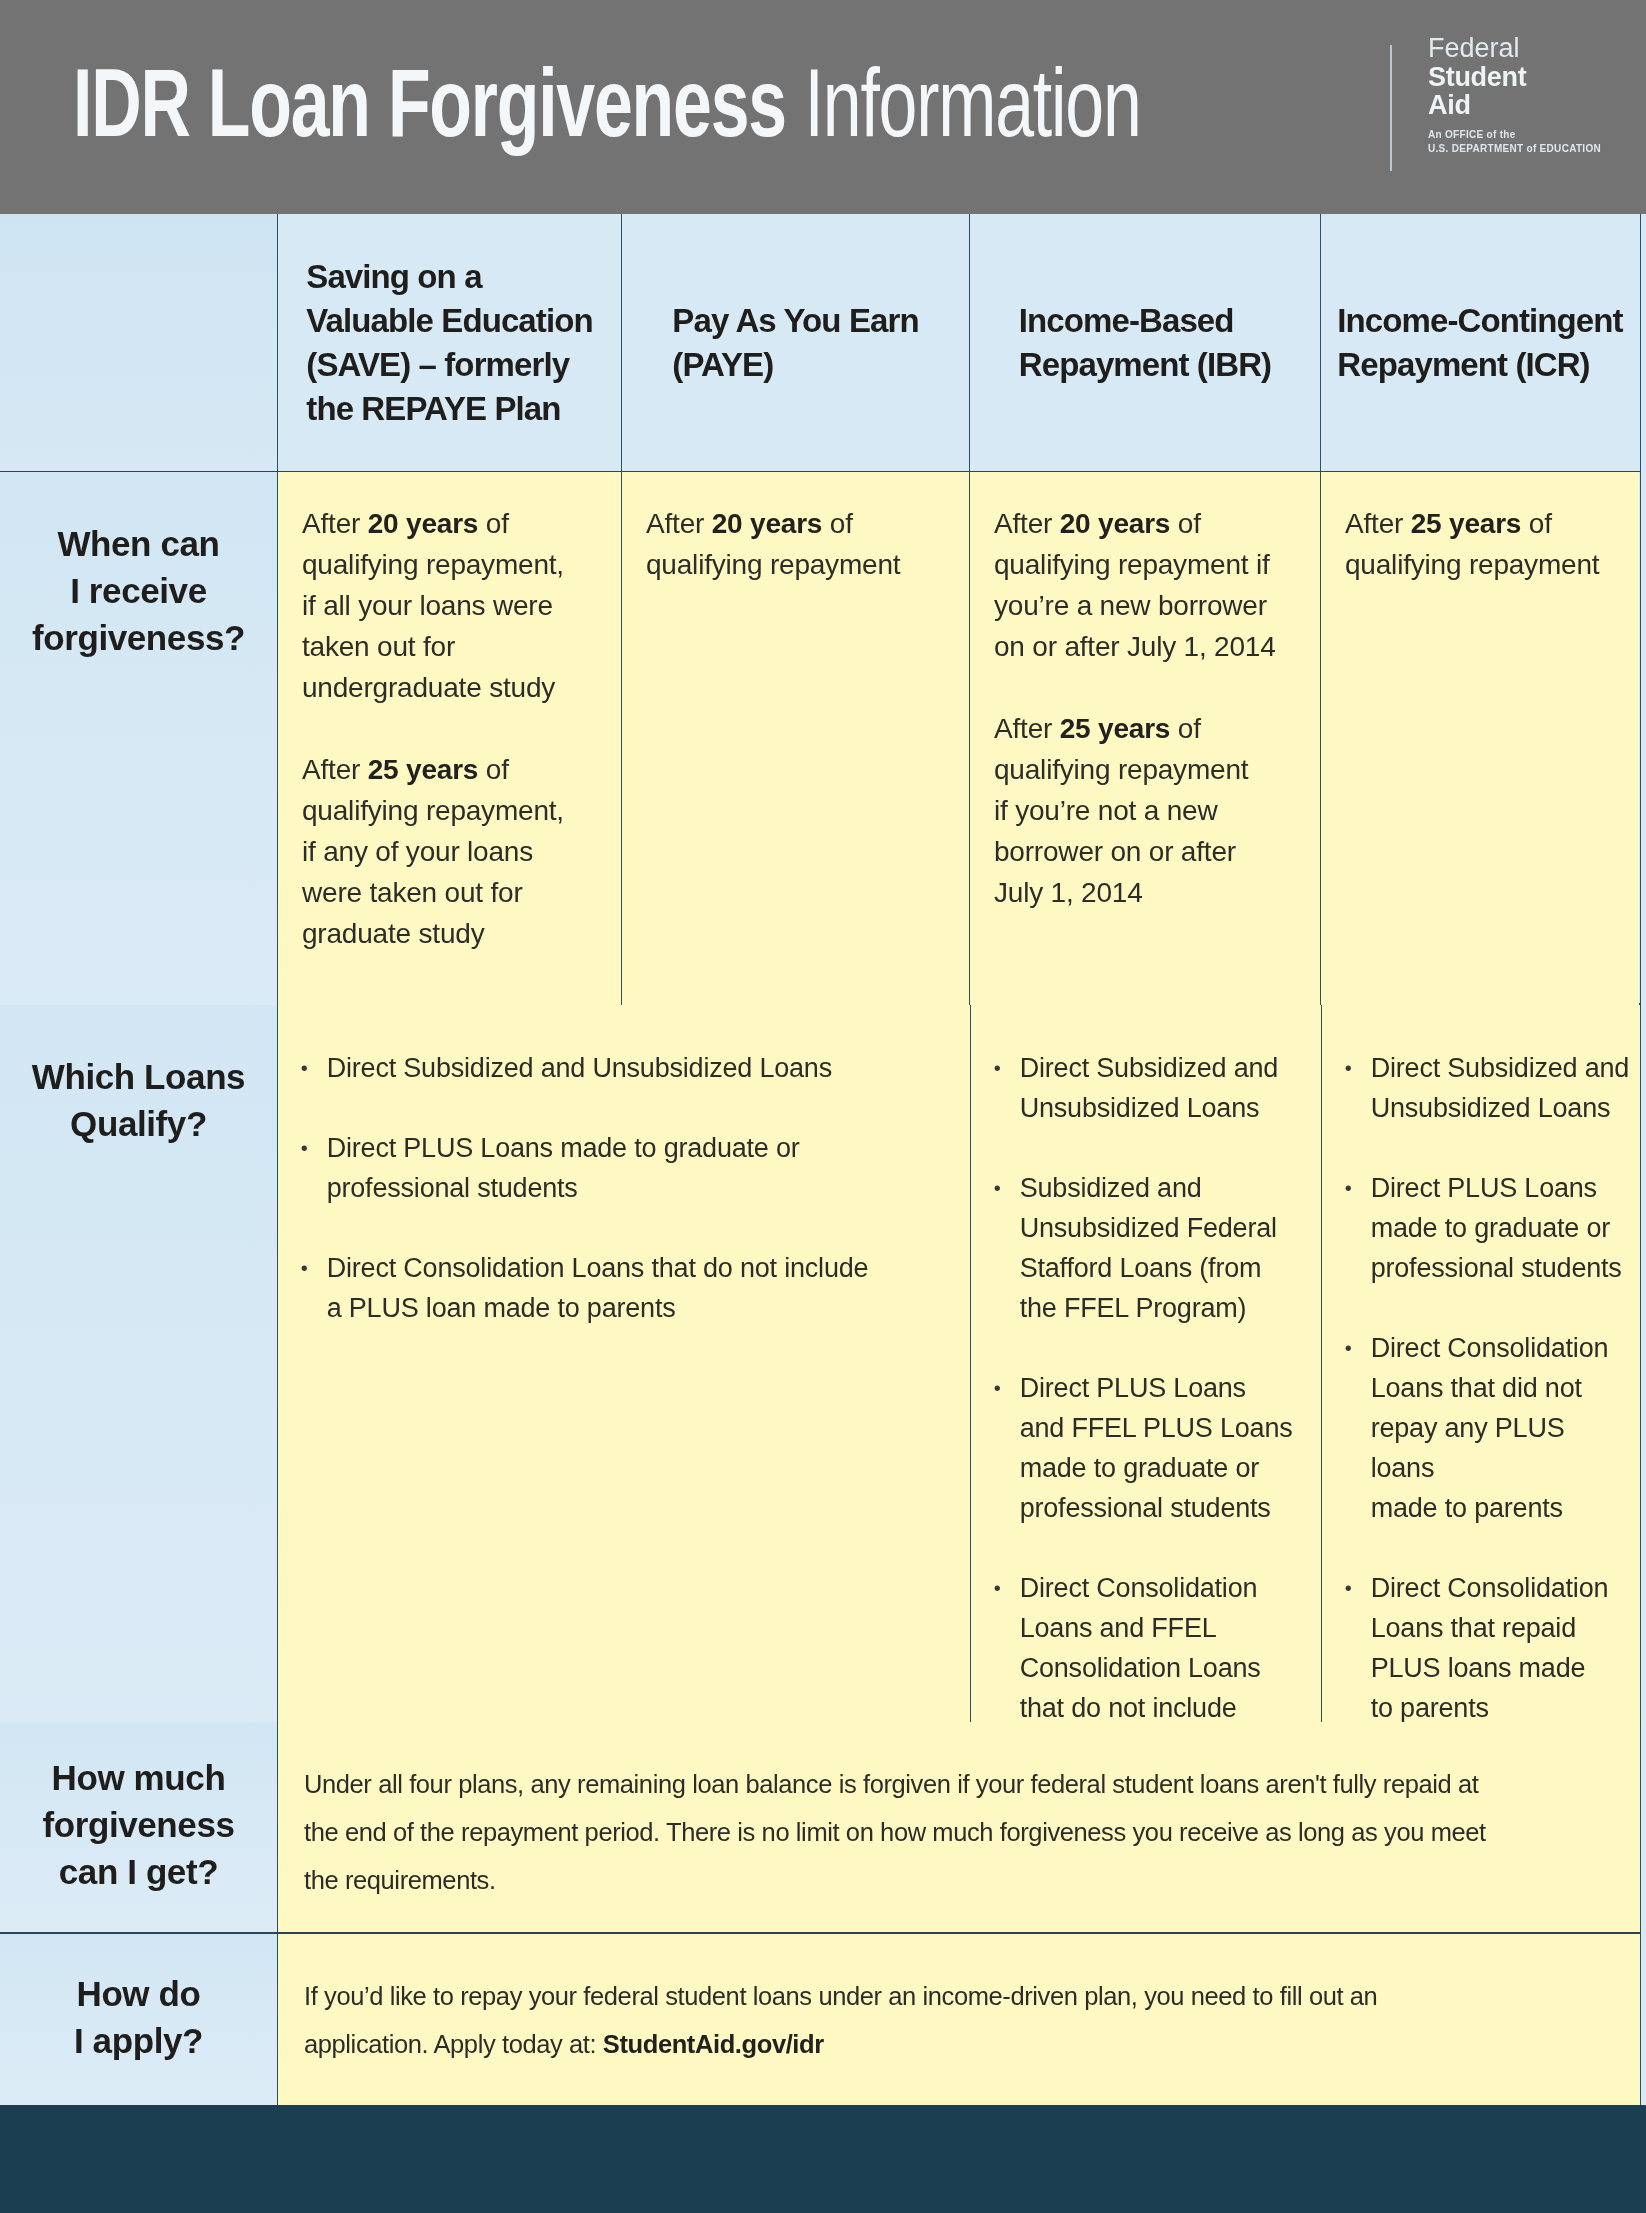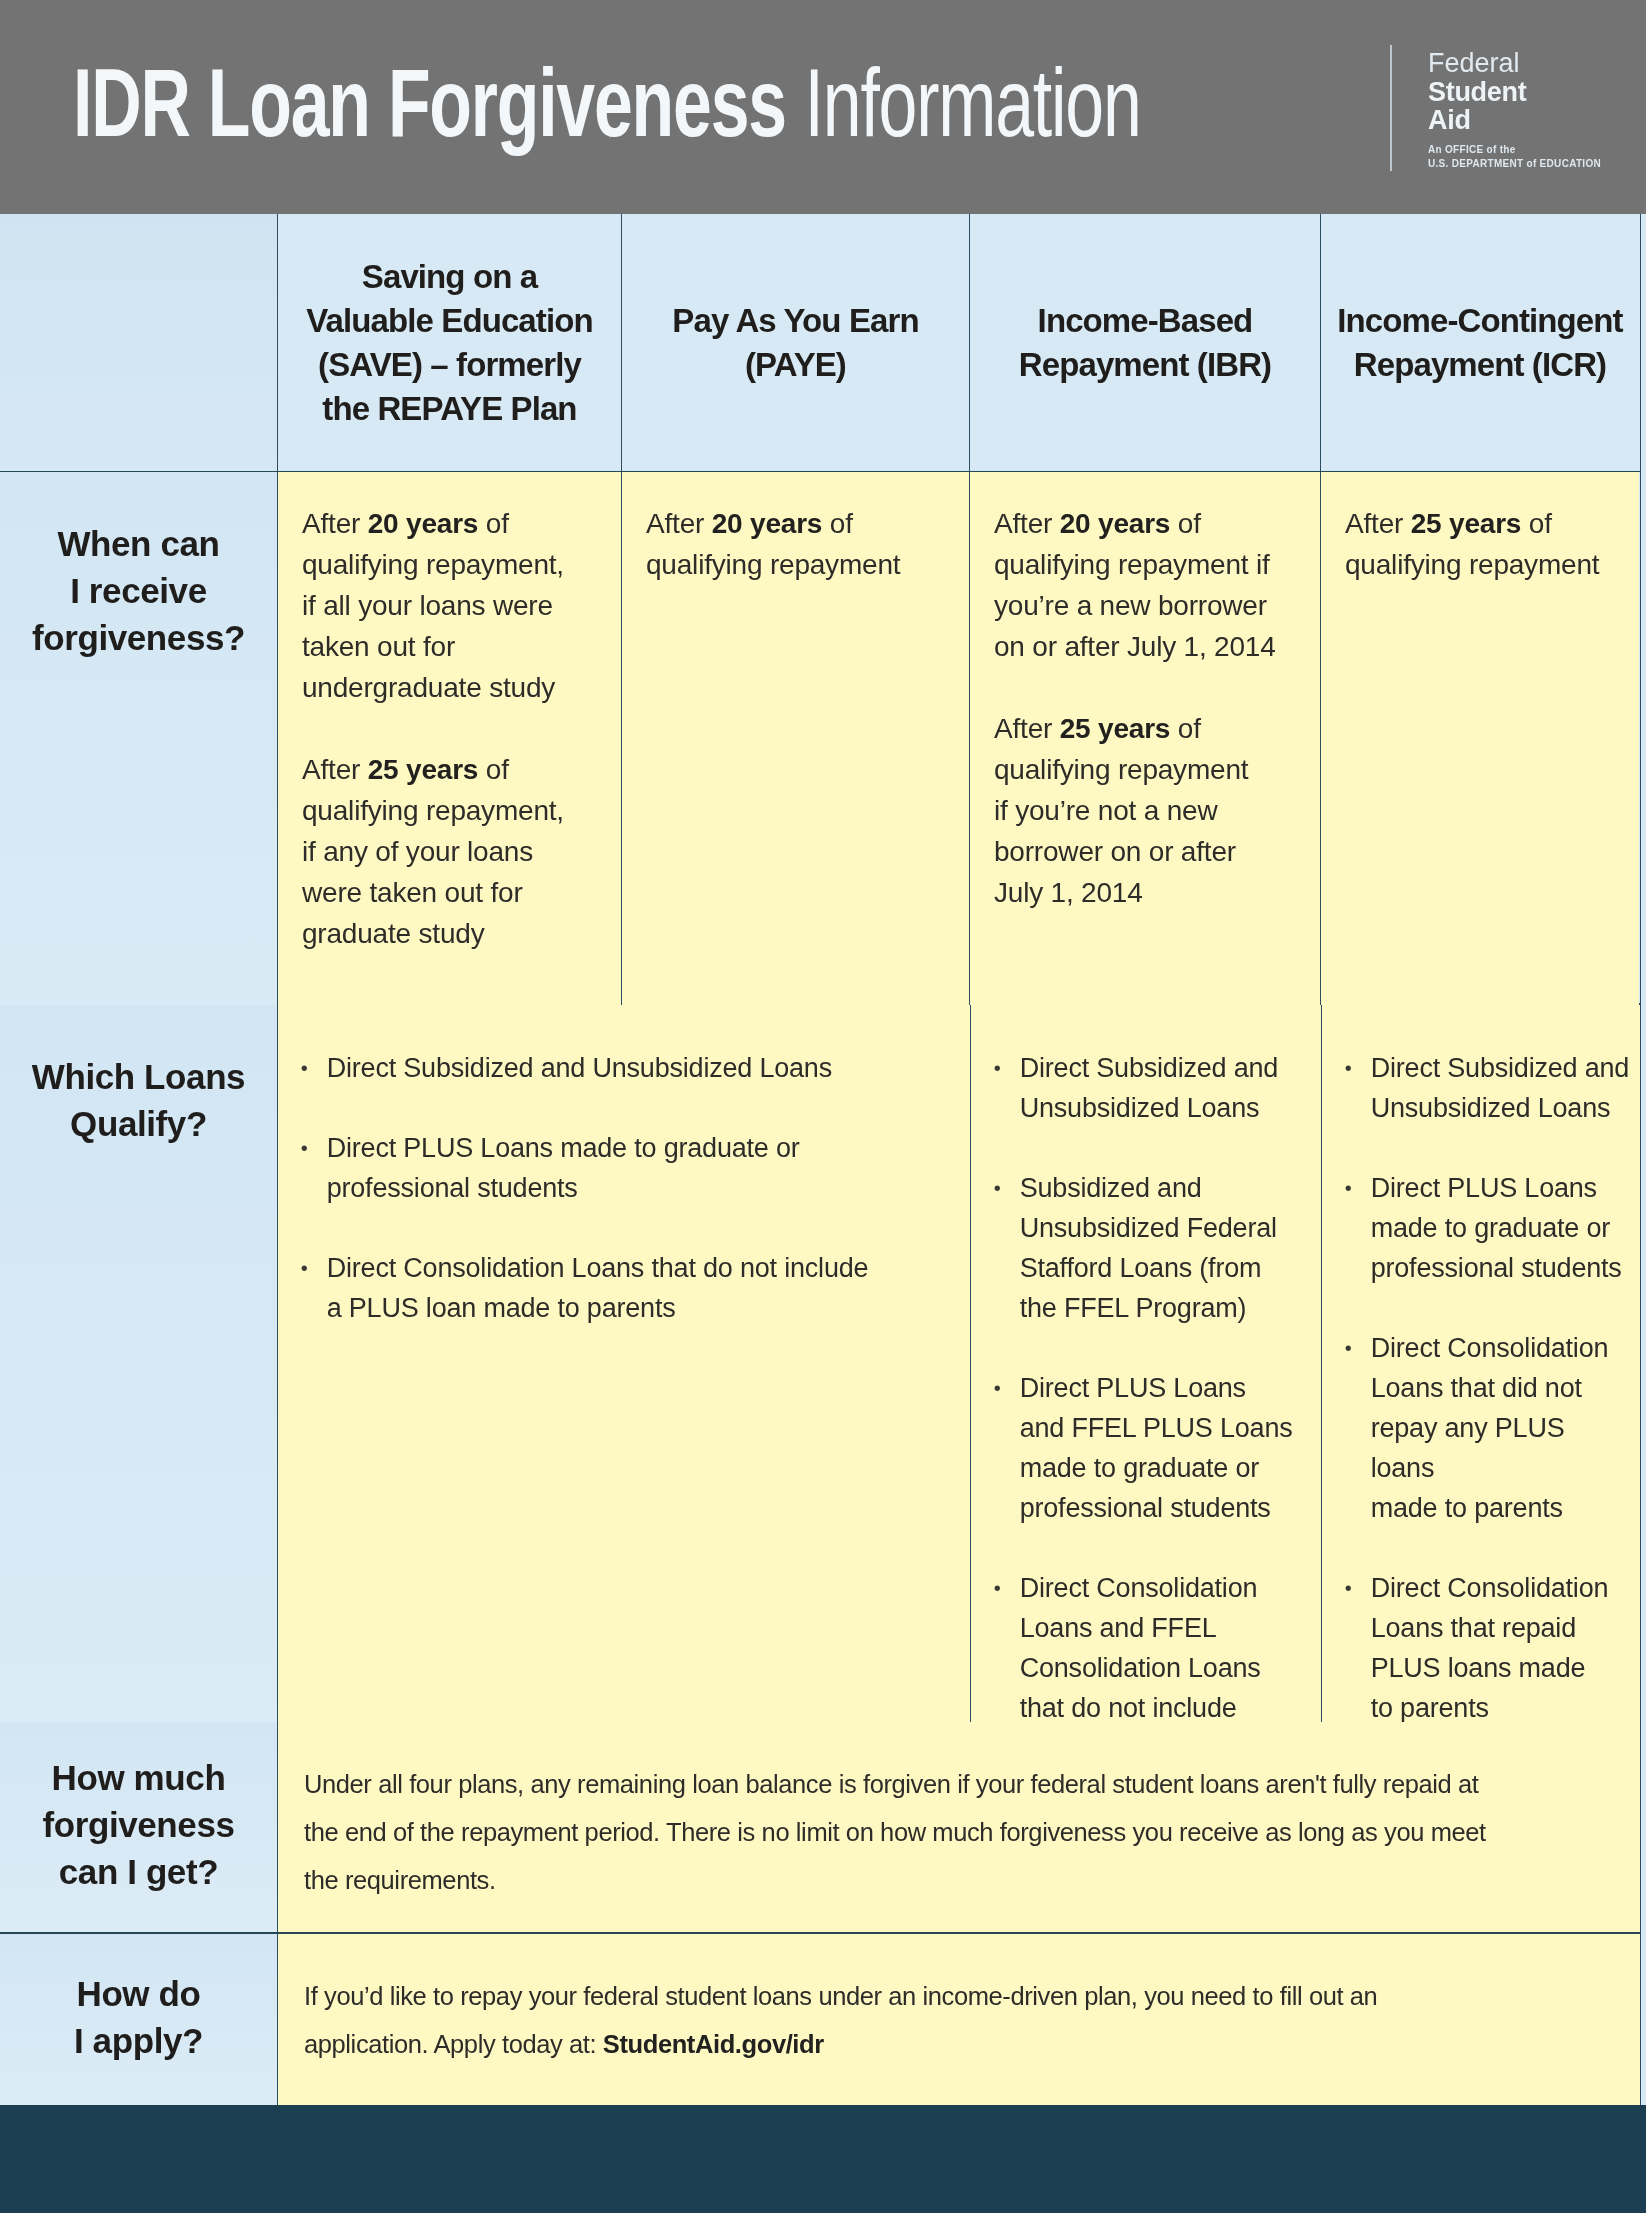--- a/index.html
+++ b/index.html
@@ -22,21 +22,21 @@
     transform:scaleX(.72);transform-origin:0 0;
     color:#f4f7f9;
     font-size:97px;line-height:130px;letter-spacing:-1.7px;
   }
   .title-bold{font-weight:700;}
   .title-light{font-weight:400;margin-left:26px;}
   .logo-divider{
     position:absolute;left:1390px;top:45px;width:1.7px;height:126px;
     background:#c8d6de;opacity:.85;
   }
-  .fsa-logo{position:absolute;left:1428px;top:49px;color:#eef3f6;}
+  .fsa-logo{position:absolute;left:1428px;top:34px;color:#eef3f6;}
   .fsa-federal{font-size:27px;font-weight:400;line-height:28.5px;color:#e2eaef;}
   .fsa-student,.fsa-aid{font-size:27px;font-weight:700;line-height:28.5px;letter-spacing:-0.3px;}
   .fsa-tagline{
     margin-top:8.6px;font-size:10px;font-weight:700;line-height:14px;
     letter-spacing:0.3px;color:#dde7ed;white-space:pre-line;
   }
   
   .table{position:absolute;left:0;top:214px;width:1641px;}
   .trow{
     display:grid;width:1641px;box-sizing:border-box;
@@ -54,21 +54,21 @@
     display:flex;justify-content:center;
     text-align:center;font-weight:700;color:#1f1e1c;
     font-size:35px;line-height:47px;letter-spacing:-0.4px;
     white-space:pre-line;
   }
   .label-top{align-items:flex-start;padding-top:48px;}
   .label-mid{align-items:center;padding-bottom:5.2px;}
   .head-cell{
     display:flex;align-items:center;justify-content:center;
     border-left:1.7px solid #2e4d60;
-    text-align:center;font-weight:700;color:#1f1e1c;
+    font-weight:700;color:#1f1e1c;
     font-size:33px;line-height:44px;letter-spacing:-0.9px;
     white-space:pre-line;
   }
   .head-spacer{background:linear-gradient(180deg,#cfe4f2 0%,#d6e8f4 100%);}
   .body-cell{
     background:#fef9c3;
     border-left:1.7px solid #2e4d60;
     box-sizing:border-box;
     color:#2e2c29;
   }

